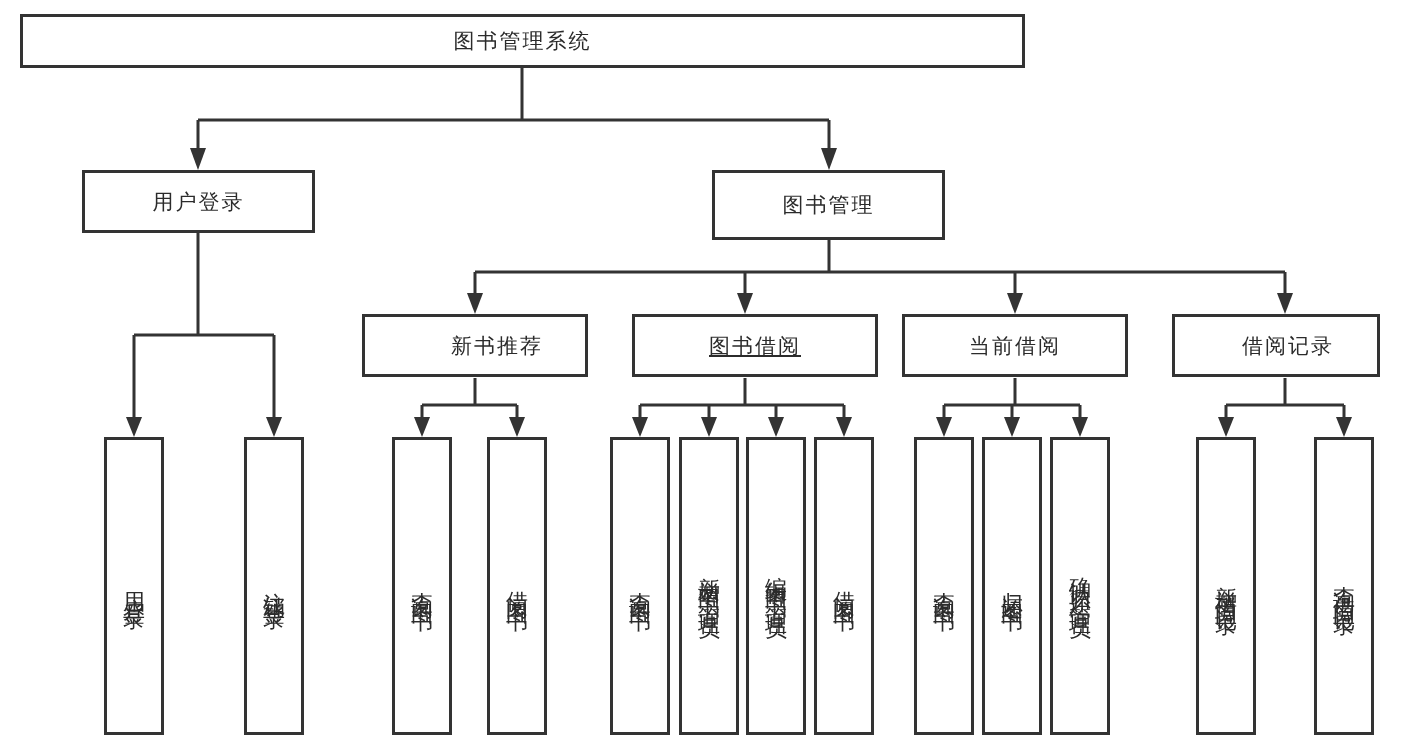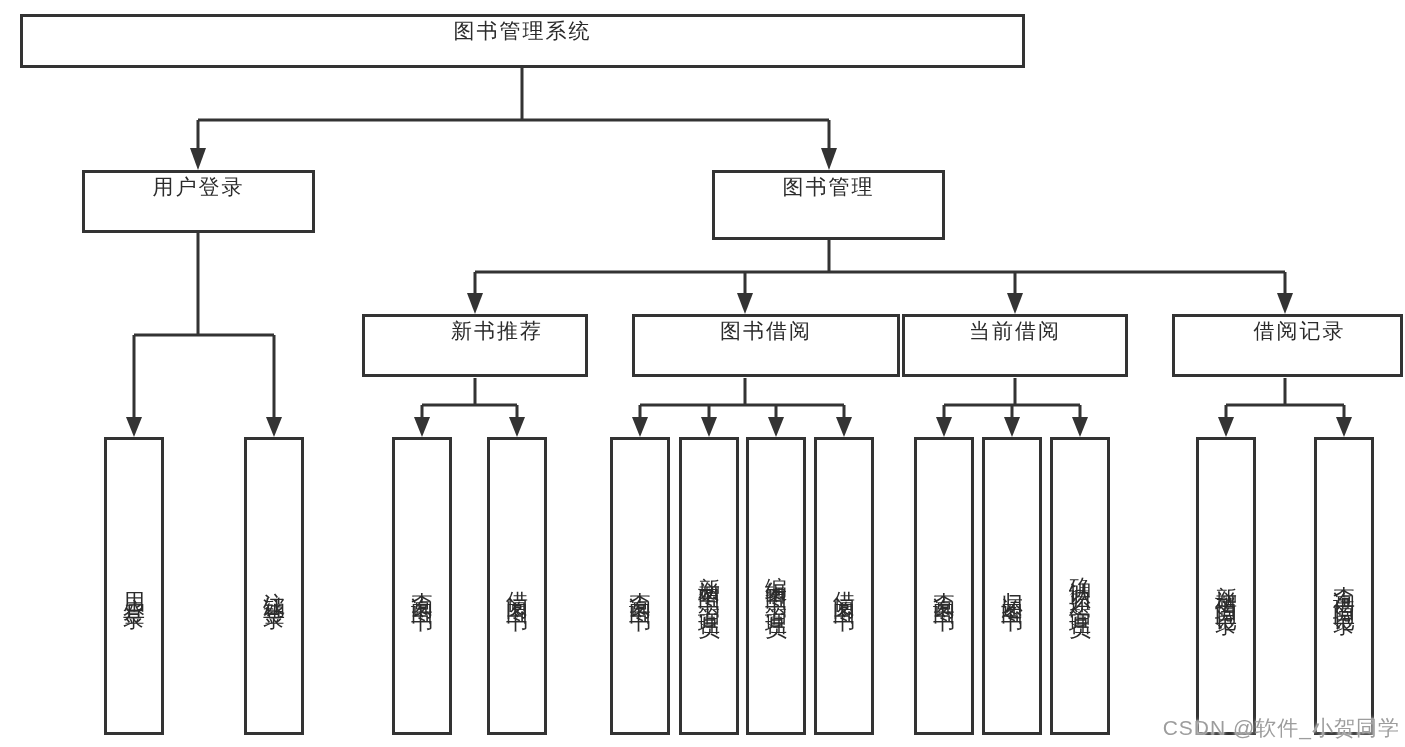--- a/index.html
+++ b/index.html
@@ -20,21 +20,21 @@
     position: absolute;
     left: 0; top: 0;
     width: 1405px; height: 747px;
   }
   .hbox {
     position: absolute;
     box-sizing: border-box;
     background: #ffffff;
     border: 3px solid #333333;
     display: flex;
-    align-items: flex-start;
+    align-items: center;
     justify-content: center;
     font-size: 21px;
     letter-spacing: 2px;
     color: #2b2b2b;
     z-index: 2;
   }
   .vbox {
     position: absolute;
     box-sizing: border-box;
     background: #ffffff;
@@ -123,27 +123,27 @@
   <div class="hbox" style="left:82px; top:170px; width:233px; height:63px;">
     <span>用户登录</span>
   </div>
   <div class="hbox" style="left:712px; top:170px; width:233px; height:70px;">
     <span>图书管理</span>
   </div>
 
   <div class="hbox" style="left:362px; top:314px; width:226px; height:63px;padding-left:44px;">
     <span>新书推荐</span>
   </div>
-  <div class="hbox" style="left:632px; top:314px; width:268px; height:63px;">
+  <div class="hbox" style="left:632px; top:314px; width:246px; height:63px;text-decoration:underline;">
     <span>图书借阅</span>
   </div>
   <div class="hbox" style="left:902px; top:314px; width:226px; height:63px;">
     <span>当前借阅</span>
   </div>
-  <div class="hbox" style="left:1172px; top:314px; width:231px; height:63px;padding-left:24px;">
+  <div class="hbox" style="left:1172px; top:314px; width:208px; height:63px;padding-left:24px;">
     <span>借阅记录</span>
   </div>
 
   <div class="vbox" style="left:104px;">
     <span class="vtext">用户登录</span>
   </div>
   <div class="vbox" style="left:244px;">
     <span class="vtext">注销登录</span>
   </div>
 
@@ -177,15 +177,14 @@
     <span class="vtext">确认归还（管理员）</span>
   </div>
 
   <div class="vbox" style="left:1196px;">
     <span class="vtext">新增借阅记录</span>
   </div>
   <div class="vbox" style="left:1314px;">
     <span class="vtext">查询借阅记录</span>
   </div>
 
-  <div id="watermark">CSDN @软件_小贺同学</div>
 
 </div>
 
 </body></html>

